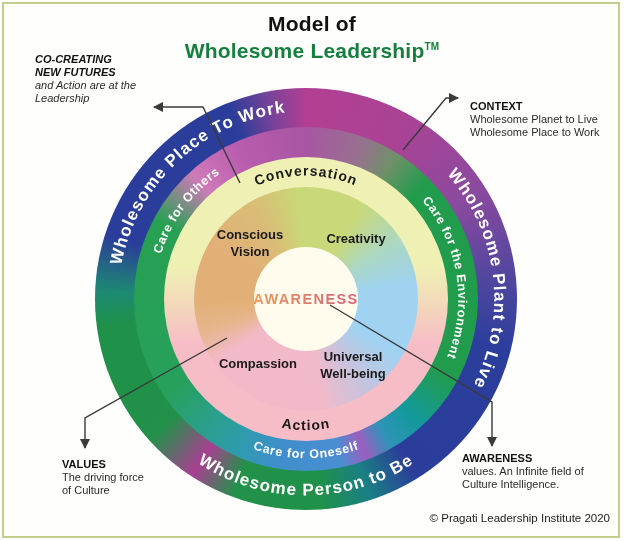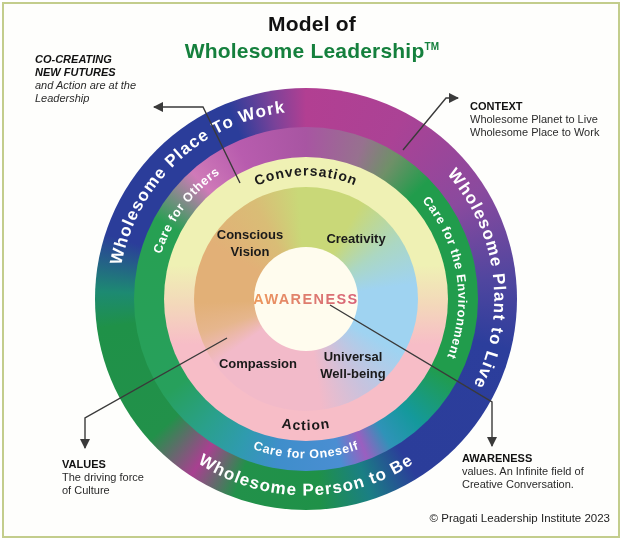--- a/index.html
+++ b/index.html
@@ -173,17 +173,17 @@
 
   <div class="note note-bl">
     <div class="head">VALUES</div>
     <div>The driving force</div>
     <div>of Culture</div>
   </div>
 
   <div class="note note-br">
     <div class="head">AWARENESS</div>
     <div>values. An Infinite field of</div>
-    <div>Creative Conversation.</div>
+    <div>Culture Intelligence.</div>
   </div>
 
-  <div class="copyright">© Pragati Leadership Institute 2023</div>
+  <div class="copyright">© Pragati Leadership Institute 2020</div>
 </div>
 
 </body></html>

